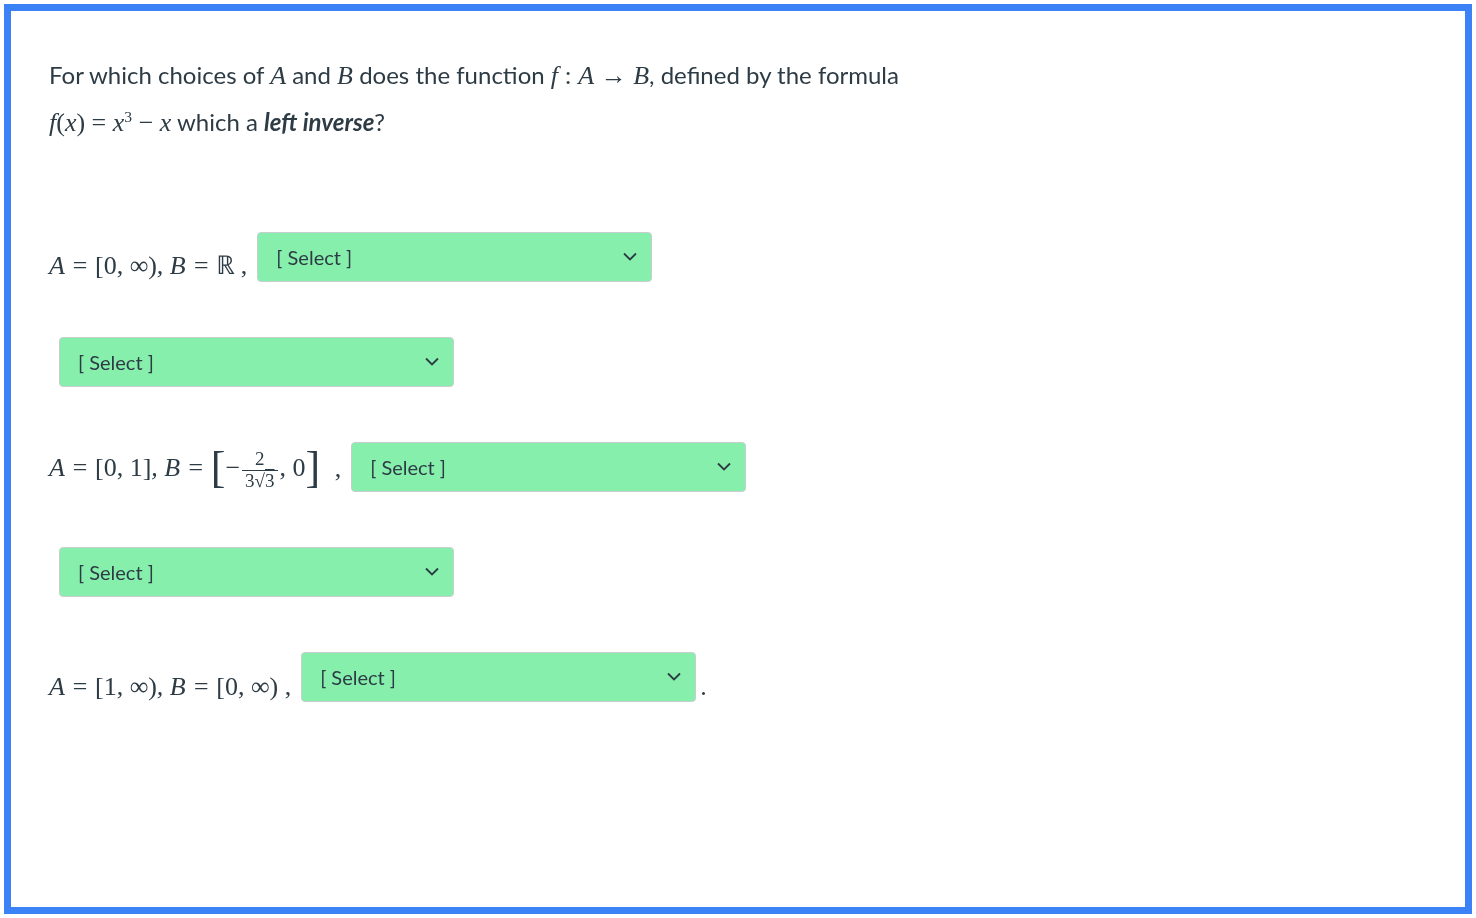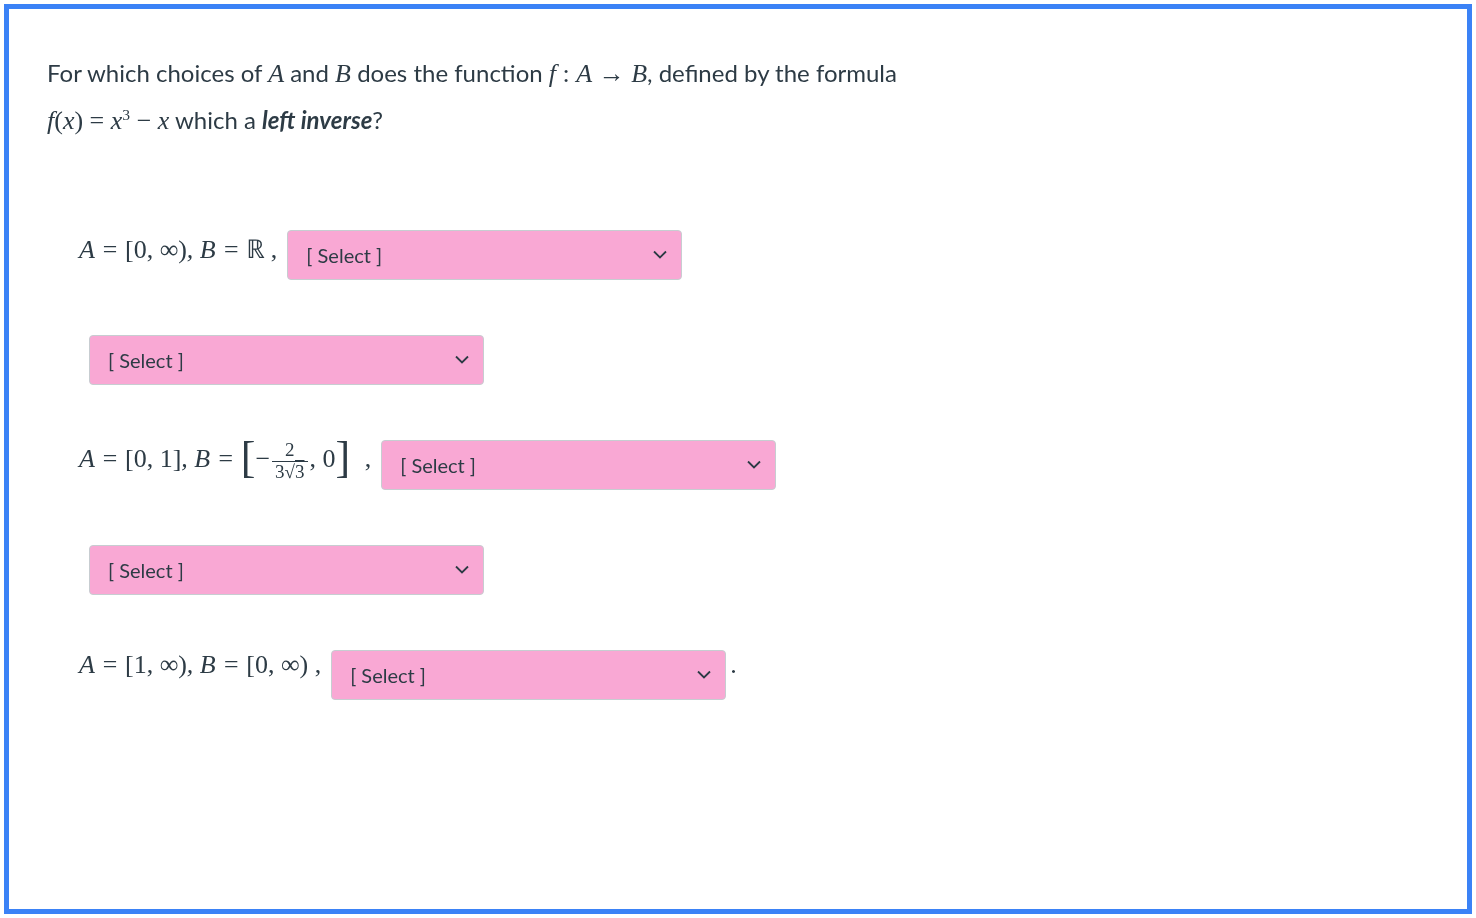--- a/index.html
+++ b/index.html
@@ -7,21 +7,21 @@
     }
     body {
       margin: 0;
       padding: 0;
       font-family: 'Lato', 'Helvetica Neue', Arial, sans-serif;
       background: #fff;
       width: 1476px;
       height: 918px;
     }
     .container {
-      border: 5px solid #3b82f6;
+      border: 7px solid #3b82f6;
       margin: 4px;
       padding: 45px 38px;
       height: calc(100% - 8px);
     }
     .question-text {
       font-size: 24px;
       color: #2d3b45;
       line-height: 1.5;
       margin-bottom: 90px;
     }
@@ -37,24 +37,23 @@
       font-family: 'Times New Roman', 'STIX', serif;
       font-style: normal;
       font-size: 26px;
     }
     .bold {
       font-weight: 700;
       font-style: italic;
     }
     .answer-row {
       display: flex;
-      align-items: flex-start;
+      align-items: flex-end;
       margin-bottom: 55px;
       color: #2d3b45;
-      margin-left: 32px;
     }
     .answer-row:last-child {
       margin-bottom: 0;
     }
     .answer-label {
       font-family: 'Times New Roman', 'STIX', serif;
       font-size: 26px;
       color: #2d3b45;
       white-space: nowrap;
     }
@@ -66,21 +65,21 @@
     }
     .dropdown {
       position: relative;
       display: inline-flex;
       align-items: center;
       min-width: 395px;
       height: 50px;
       border: 1px solid #c7cdd1;
       border-radius: 4px;
       padding: 0 40px 0 18px;
-      background: #f9a8d4;
+      background: #86efac;
       cursor: pointer;
       margin-left: 10px;
       font-size: 20px;
       color: #2d3b45;
     }
     .dropdown-chevron {
       position: absolute;
       right: 14px;
       top: 50%;
       transform: translateY(-50%);

